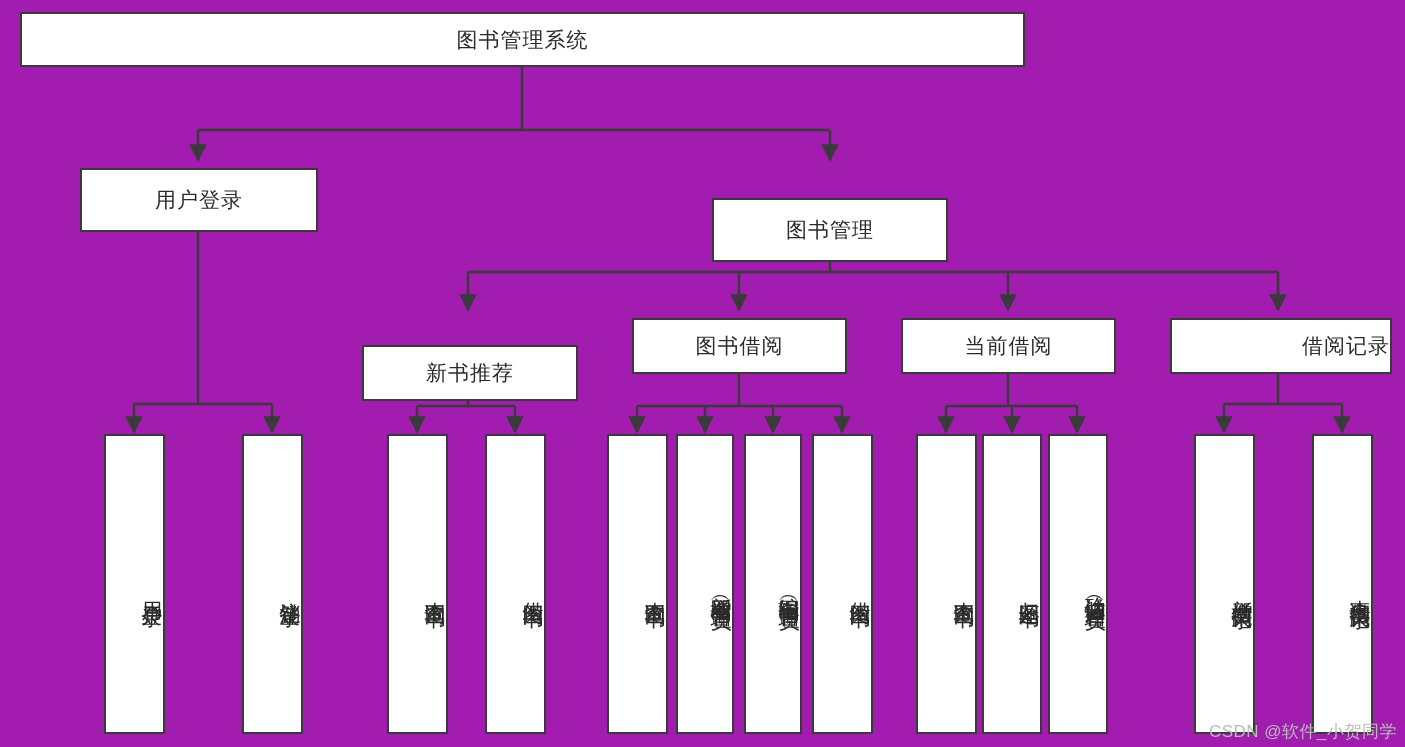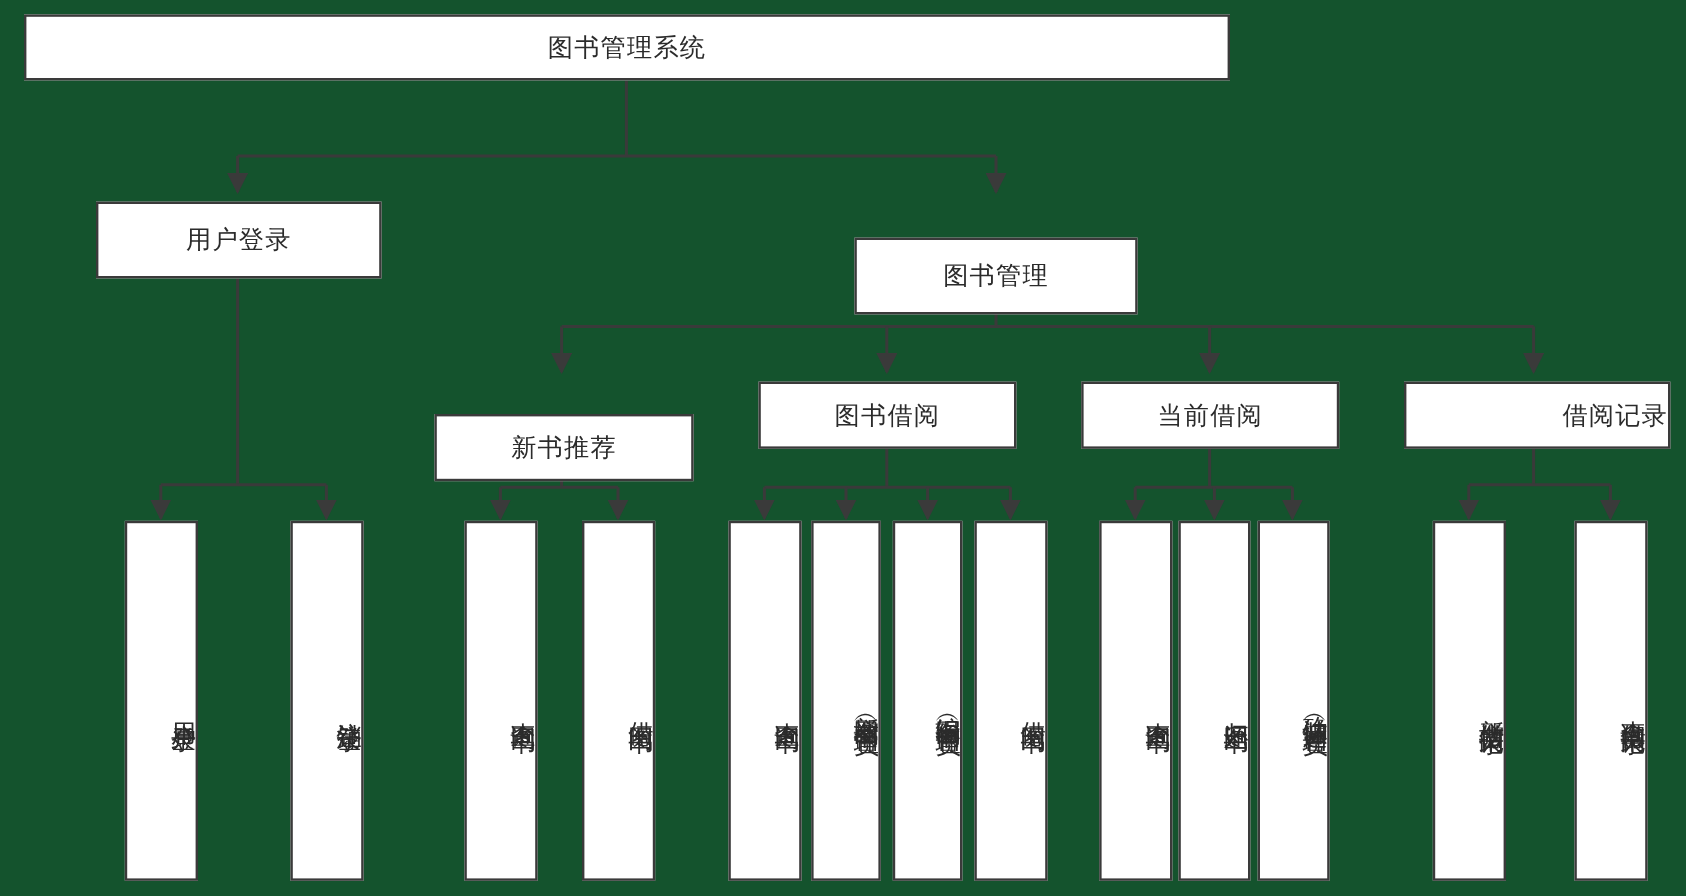--- a/index.html
+++ b/index.html
@@ -4,21 +4,21 @@
 <style>
   html, body {
     margin: 0;
     padding: 0;
     background: #ffffff;
   }
   #canvas {
     position: relative;
     width: 1405px;
     height: 747px;
-    background: #14532d;
+    background: #a21caf;
     font-family: "Liberation Sans", "DejaVu Sans", sans-serif;
     overflow: hidden;
   }
   svg.wires {
     position: absolute;
     left: 0;
     top: 0;
     width: 1405px;
     height: 747px;
     pointer-events: none;
@@ -178,14 +178,15 @@
     <span>确认归还（管理员）</span>
   </div>
 
   <div class="node v" style="left:1194px; top:434px; width:61px; height:300px;">
     <span>新增借阅记录</span>
   </div>
   <div class="node v" style="left:1312px; top:434px; width:61px; height:300px;">
     <span>查询借阅记录</span>
   </div>
 
+  <div class="watermark">CSDN @软件_小贺同学</div>
 
 </div>
 
 </body></html>

